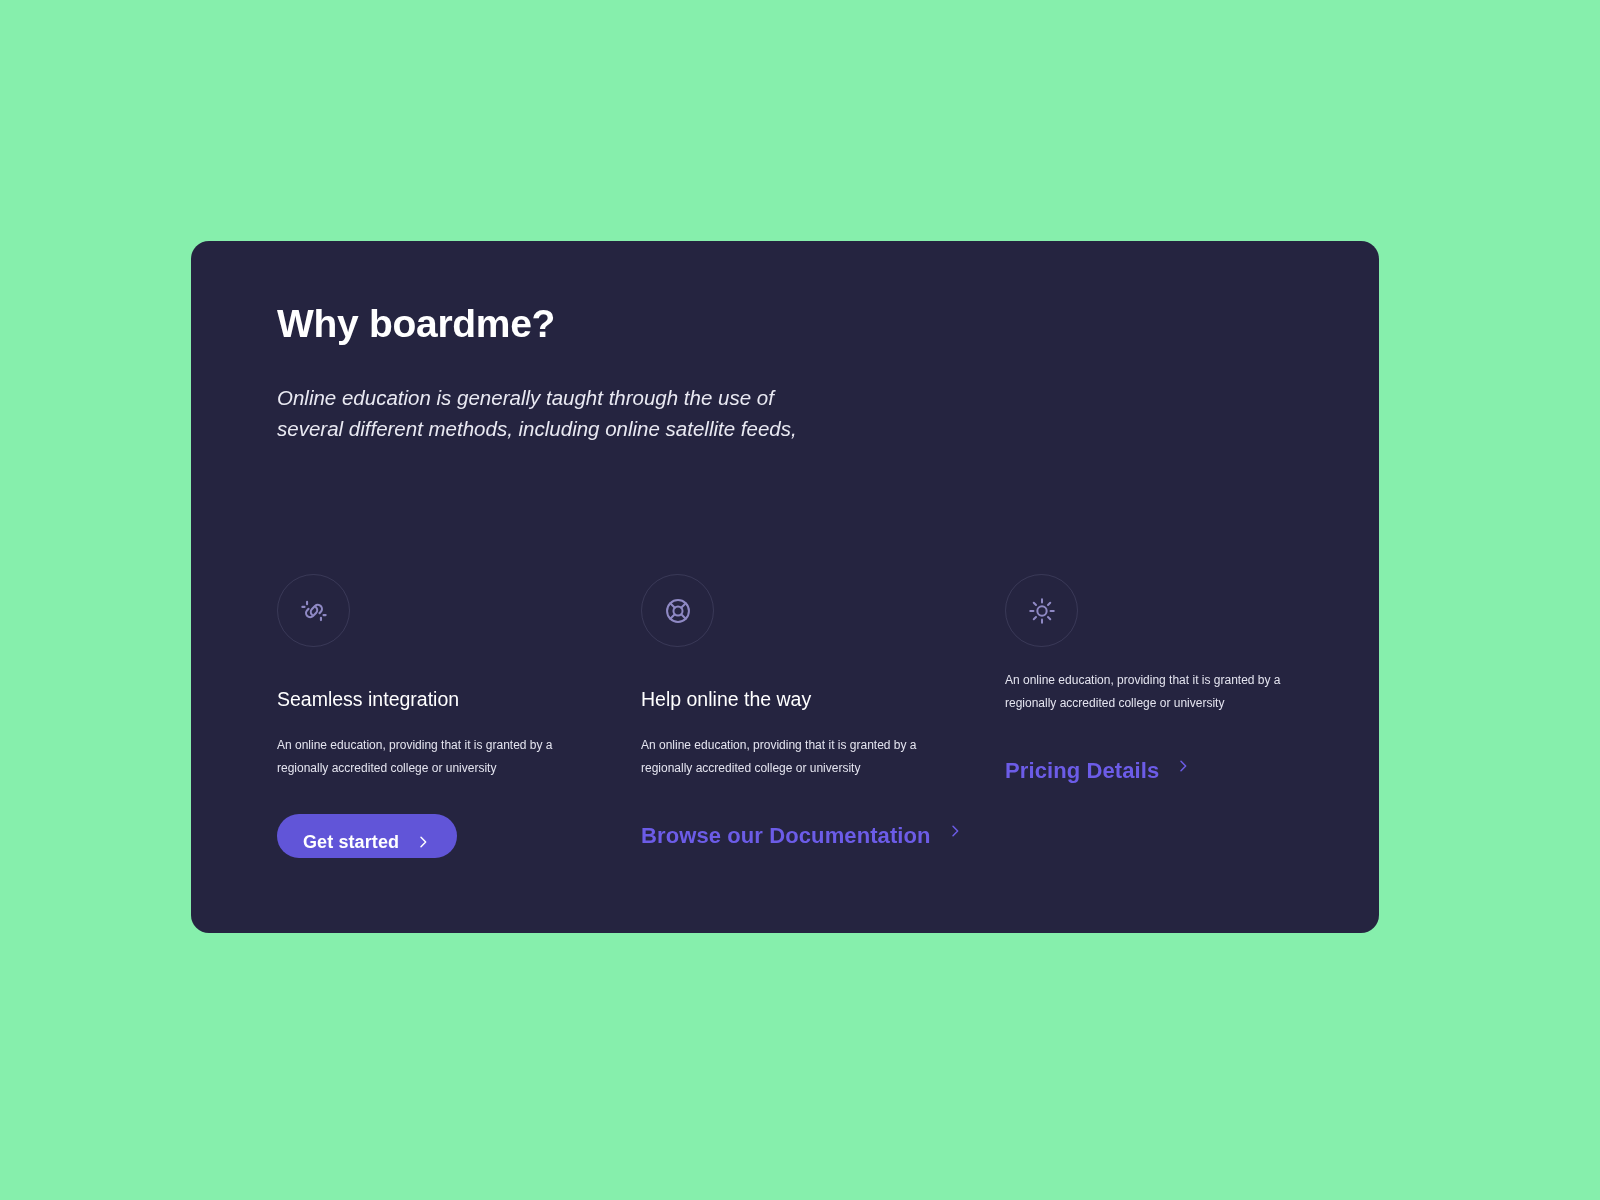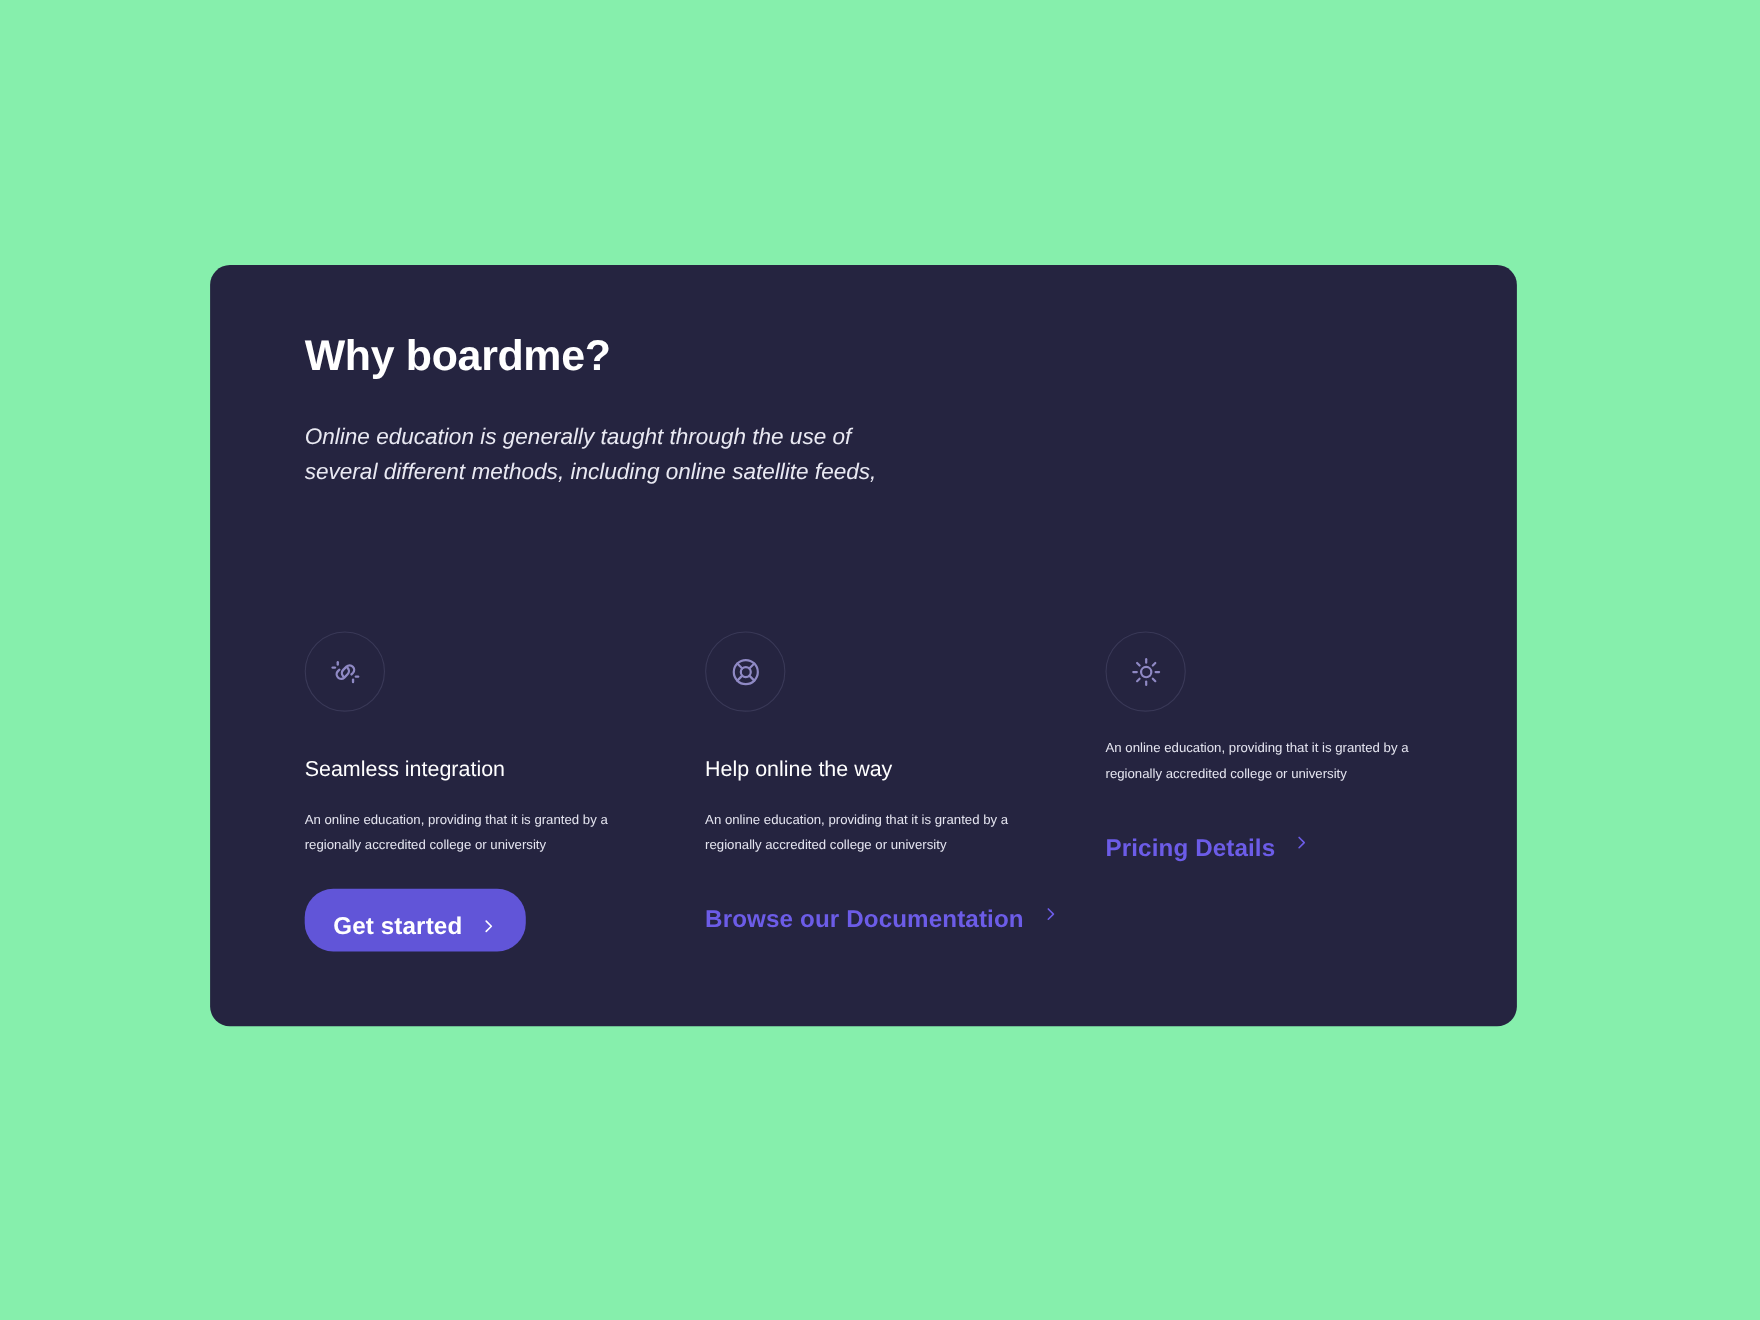--- a/index.html
+++ b/index.html
@@ -114,24 +114,24 @@
   }
 
   .btn-primary {
     display: inline-flex;
     align-items: center;
     gap: 16px;
     background: #6155d8;
     color: #ffffff;
     border: none;
     border-radius: 26px;
-    height: 57px;
+    height: 44px;
     padding: 12px 26px 0 26px;
     font-family: "Liberation Sans", sans-serif;
-    font-size: 22px;
+    font-size: 18px;
     font-weight: 700;
     letter-spacing: 0.1px;
     cursor: pointer;
   }
 
   .btn-primary svg { display: block; }
 
   .link-cta {
     display: inline-flex;
     gap: 16px;

